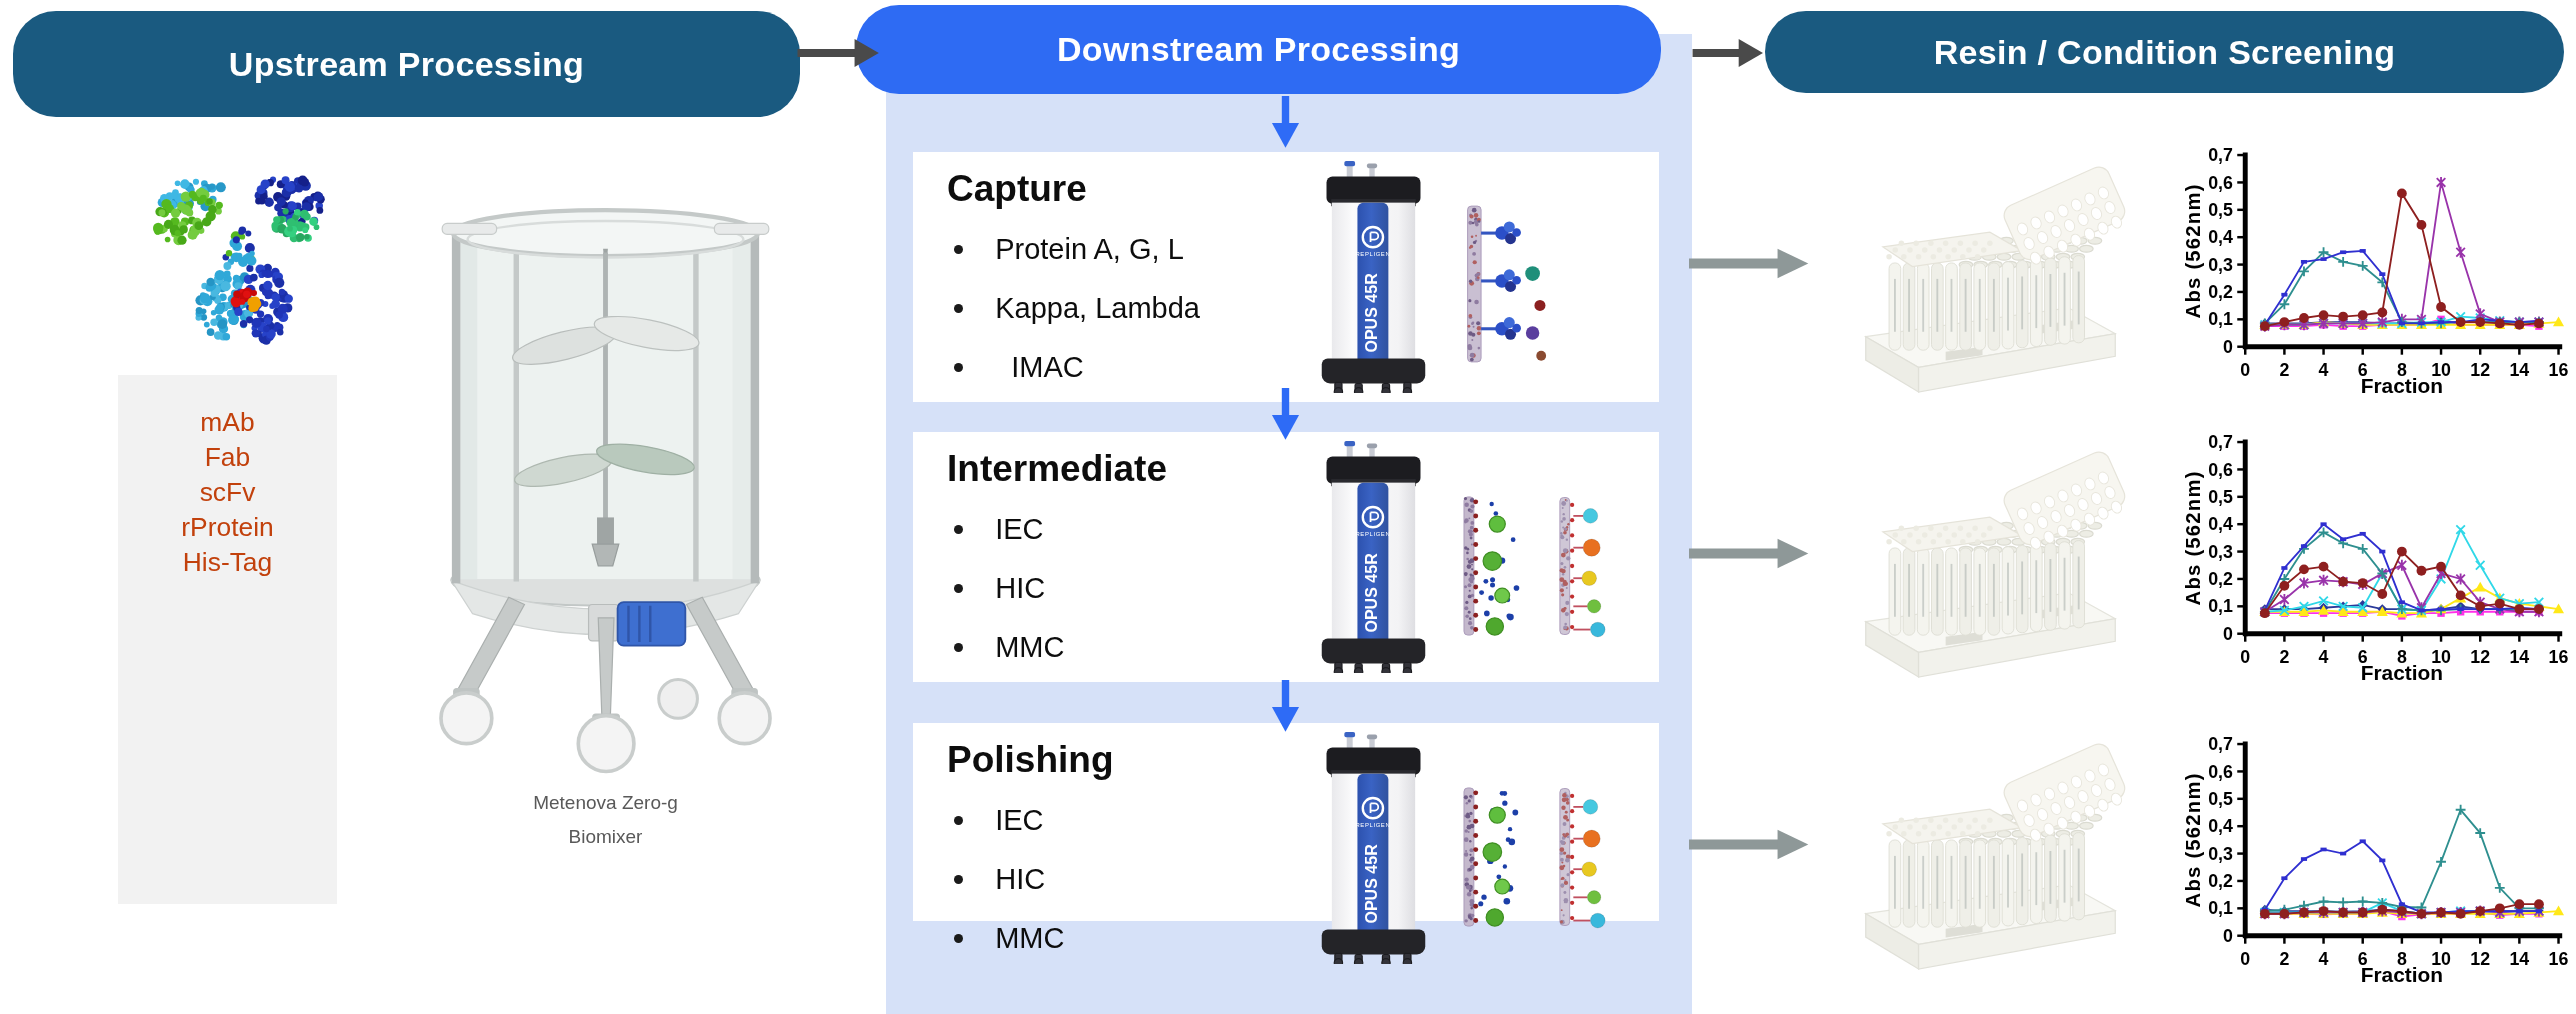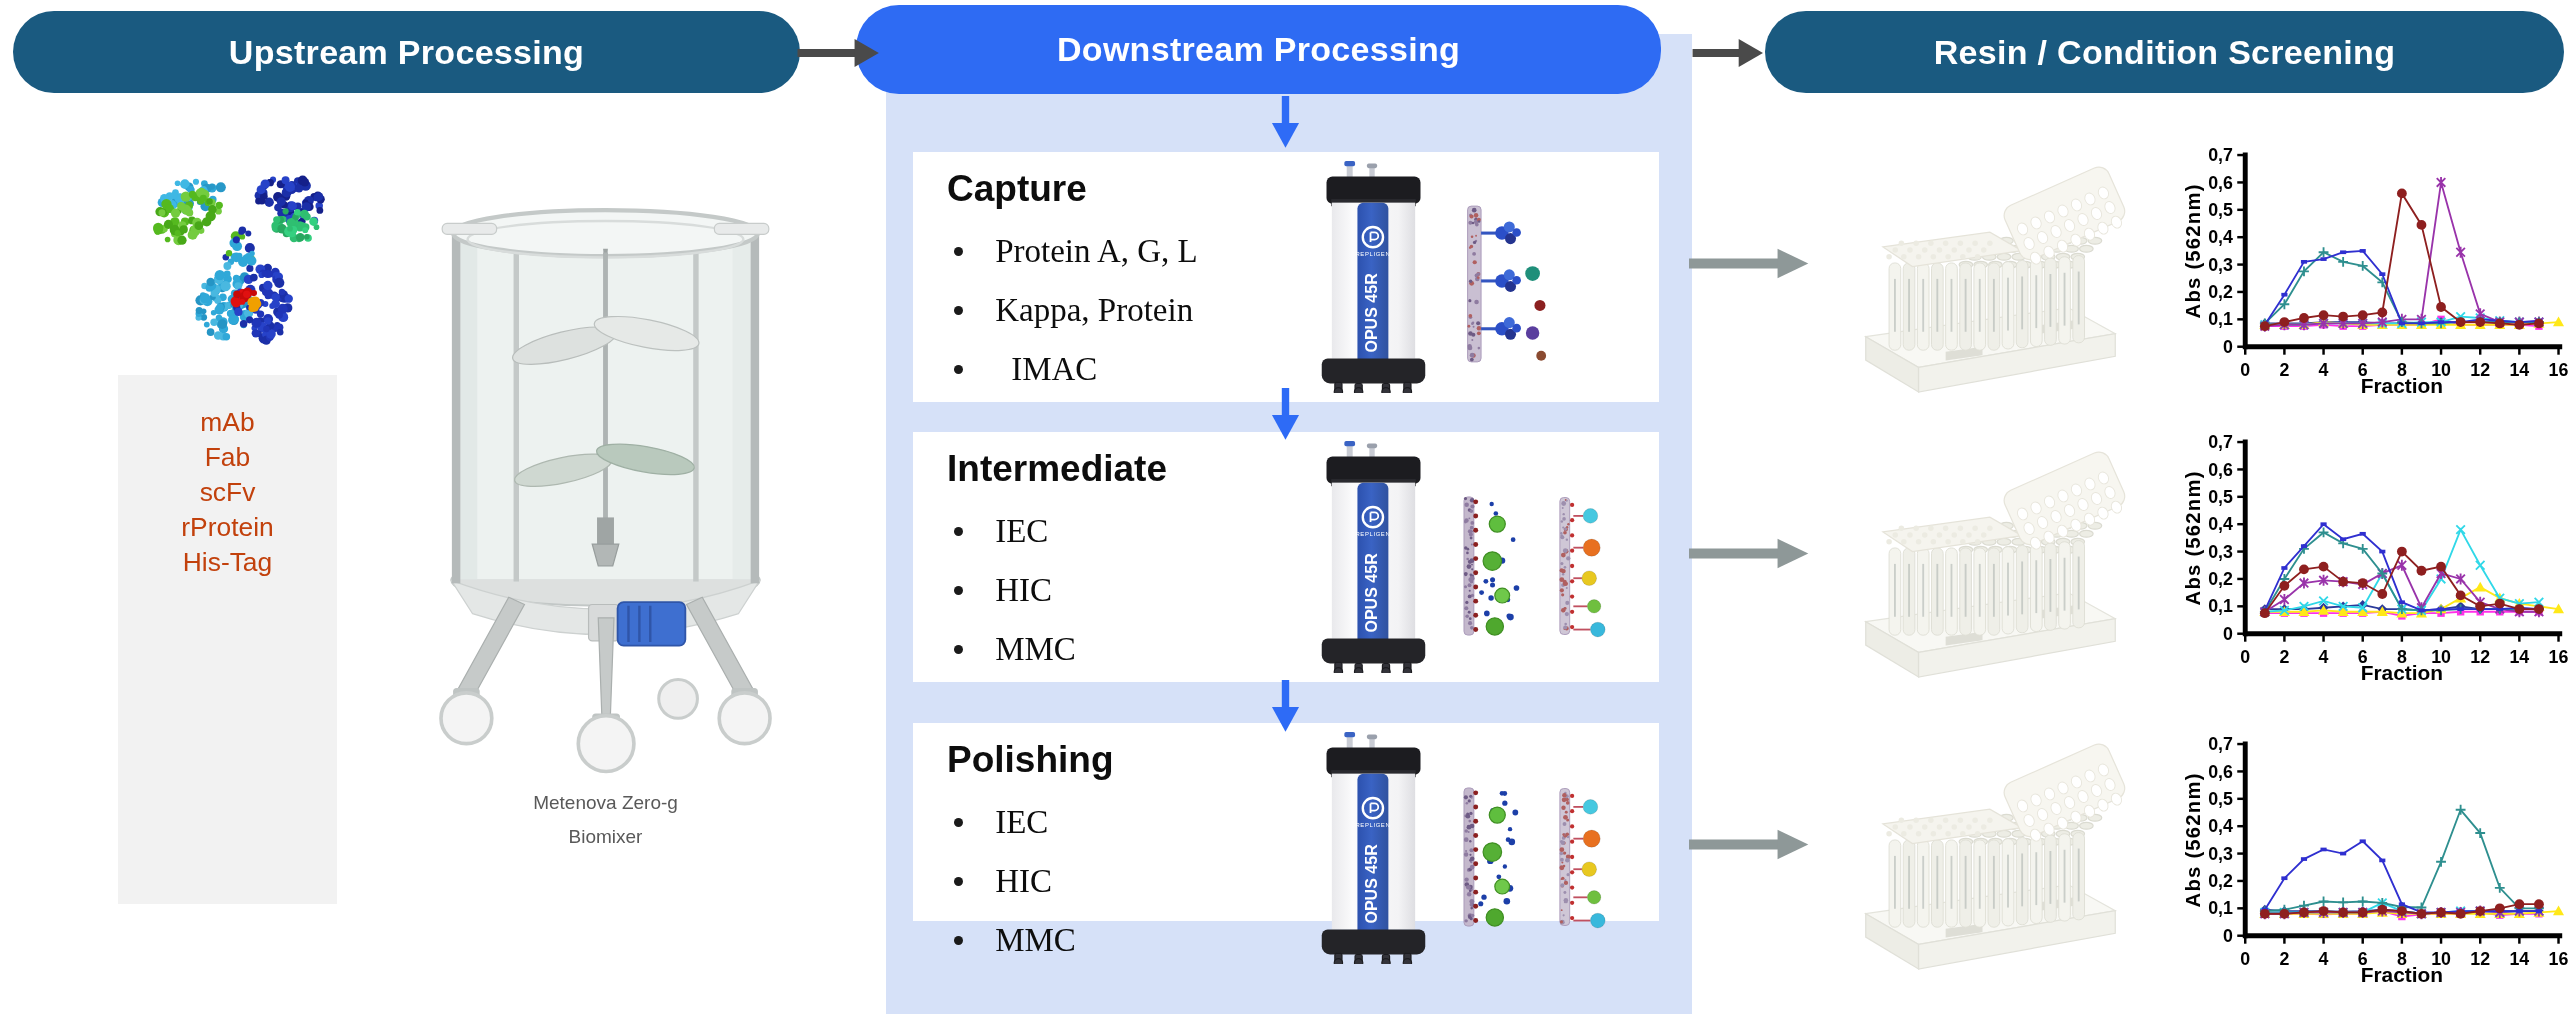--- a/index.html
+++ b/index.html
@@ -8,21 +8,21 @@
   .pill{position:absolute;display:flex;align-items:center;justify-content:center;
         border-radius:43px;color:#fff;font-weight:bold;font-size:34px;letter-spacing:0.3px;z-index:5;}
   .pill-dark{background:var(--pill-dark,#1A5A80);}
   .pill-blue{background:var(--pill-blue,#2E6BF3);}
   #panel{position:absolute;left:886px;top:34px;width:806px;height:980px;
          background:var(--panel,#D6E1F8);z-index:1;}
   .card{position:absolute;left:913px;width:746px;background:var(--card,#FFFFFF);z-index:2;}
   .stage-title{position:absolute;left:34px;top:16px;font-size:37px;font-weight:bold;color:#0d0d0d;}
   .bullet-row{position:absolute;left:41px;display:flex;align-items:center;}
   .bullet-dot{width:9.2px;height:9.2px;border-radius:50%;background:#1a1a1a;margin-right:32px;flex:0 0 auto;}
-  .bullet-text{font-size:33px;color:#0d0d0d;font-family:Liberation Serif, serif;}
+  .bullet-text{font-size:29px;color:#0d0d0d;}
   .opus-mount{position:absolute;left:396px;top:8.6px;width:129px;height:232px;}
   .ligand-capture-mount{position:absolute;left:546px;top:49px;width:92px;height:166px;}
   .ligand-iec-mount{position:absolute;left:546px;top:60px;width:63px;height:148px;}
   .ligand-hic-mount{position:absolute;left:642px;top:60px;width:66px;height:148px;}
   .arrow{position:absolute;z-index:6;}
   #left-list{position:absolute;left:118px;top:375px;width:219px;height:529px;
              background:var(--list-box,#F2F2F2);z-index:2;}
   .list-group{position:absolute;left:0;width:100%;text-align:center;}
   .list-item{font-size:26.4px;line-height:35px;color:#c2410c;}
   #mixer-caption{position:absolute;left:418px;top:786px;width:375px;text-align:center;
@@ -33,21 +33,21 @@
   #mixer-wrap{position:absolute;left:418px;top:181px;width:375px;height:593px;z-index:2;}
   svg{display:block;}
 </style>
 </head>
 <body>
 
 <div id="stage">
 
   <div id="panel"></div>
 
-  <div class="pill pill-dark" style="left:13px;top:11px;width:787px;height:82px;">
+  <div class="pill pill-dark" style="left:13px;top:11px;width:787px;height:106px;">
     <span>Upstream Processing</span>
   </div>
   <div class="pill pill-blue" style="left:856px;top:4.9px;width:805px;height:89px;">
     <span>Downstream Processing</span>
   </div>
   <div class="pill pill-dark" style="left:1765px;top:11px;width:799px;height:82px;">
     <span>Resin / Condition Screening</span>
   </div>
 
   <svg class="arrow" style="left:797px;top:36px;" width="86" height="34" viewBox="0 0 140 56">
@@ -542,21 +542,21 @@
   </div>
 
   <div class="card" style="top:152px;height:250px;">
     <div class="stage-title">Capture</div>
     <div class="bullet-row" style="top:81px;">
       <span class="bullet-dot"></span>
       <span class="bullet-text">Protein A, G, L</span>
     </div>
     <div class="bullet-row" style="top:140px;">
       <span class="bullet-dot"></span>
-      <span class="bullet-text">Kappa, Protein</span>
+      <span class="bullet-text">Kappa, Lambda</span>
     </div>
     <div class="bullet-row" style="top:199px;gap:16px;">
       <span class="bullet-dot"></span>
       <span class="bullet-text">IMAC</span>
     </div>
     <div class="opus-mount">
   <svg width="129" height="232" viewBox="0 0 210 390">
     <defs>
       <linearGradient id="og" x1="0" y1="0" x2="1" y2="0">
         <stop offset="0" stop-color="#2C51AE"></stop>

